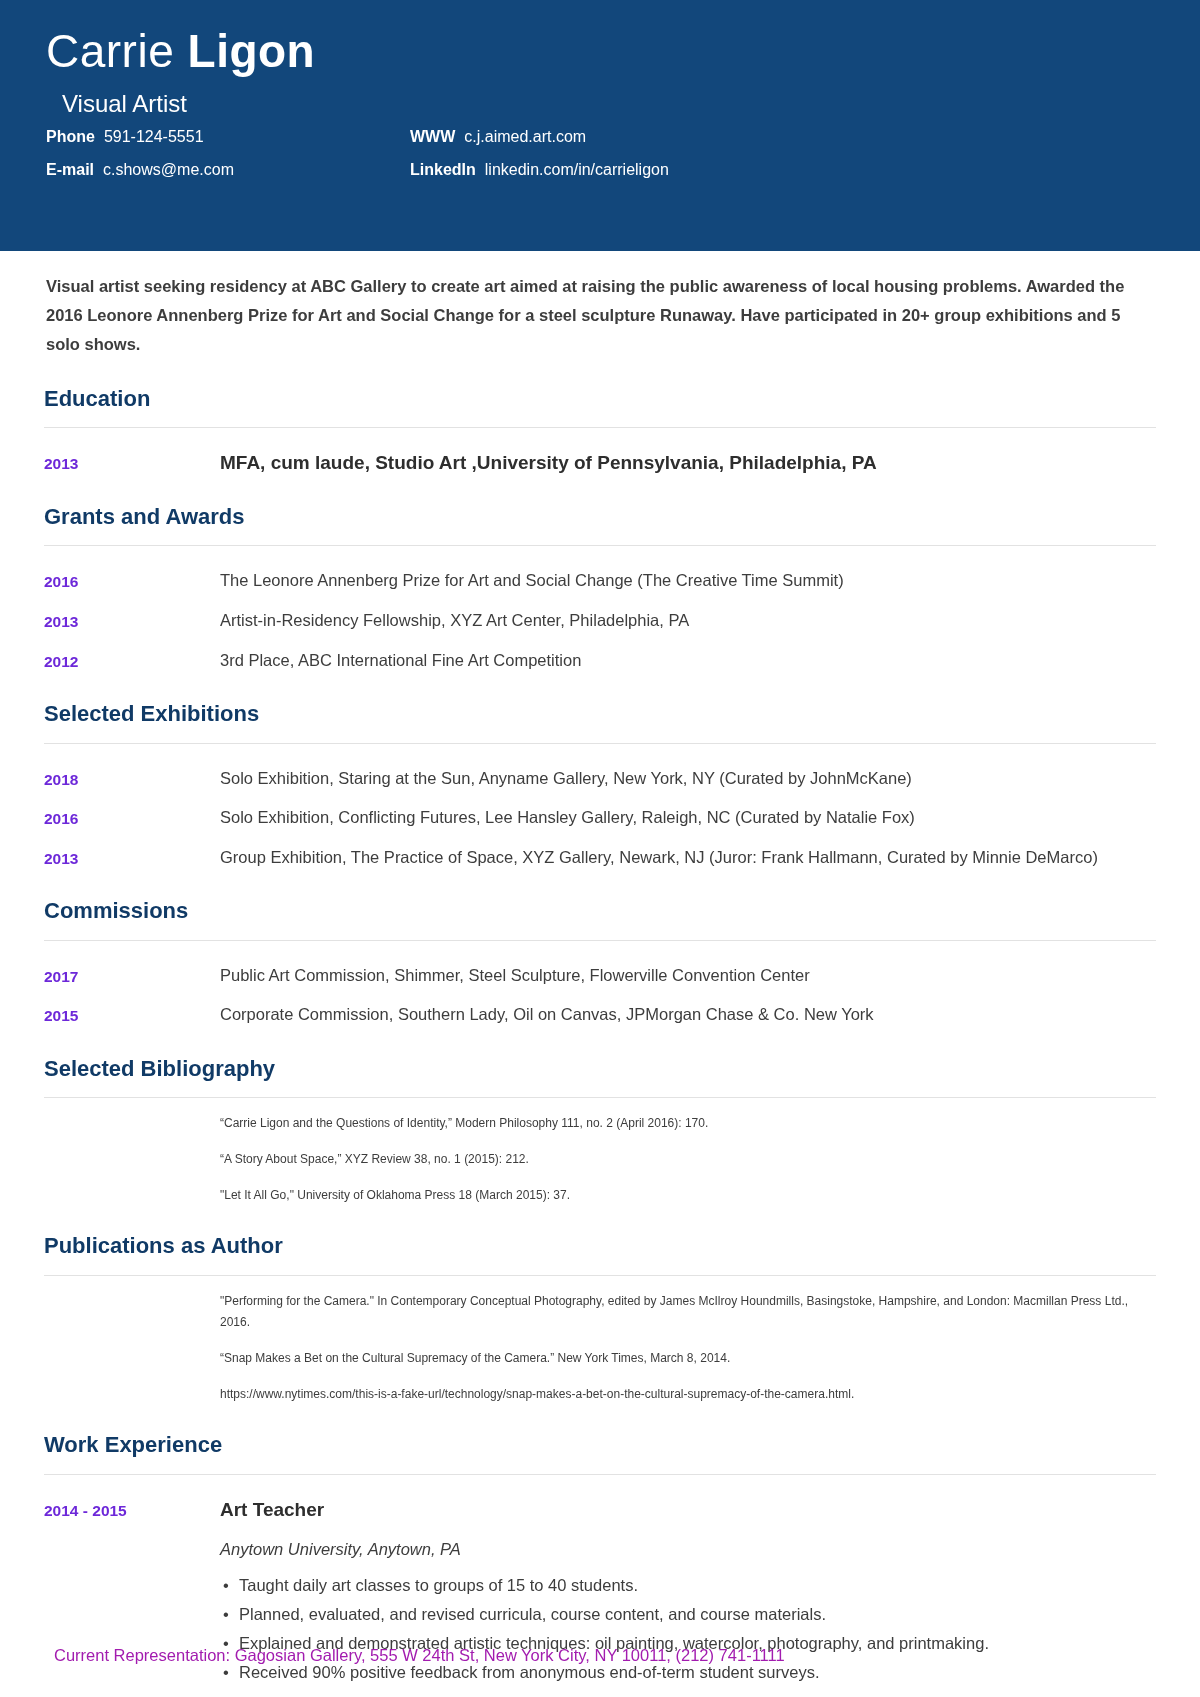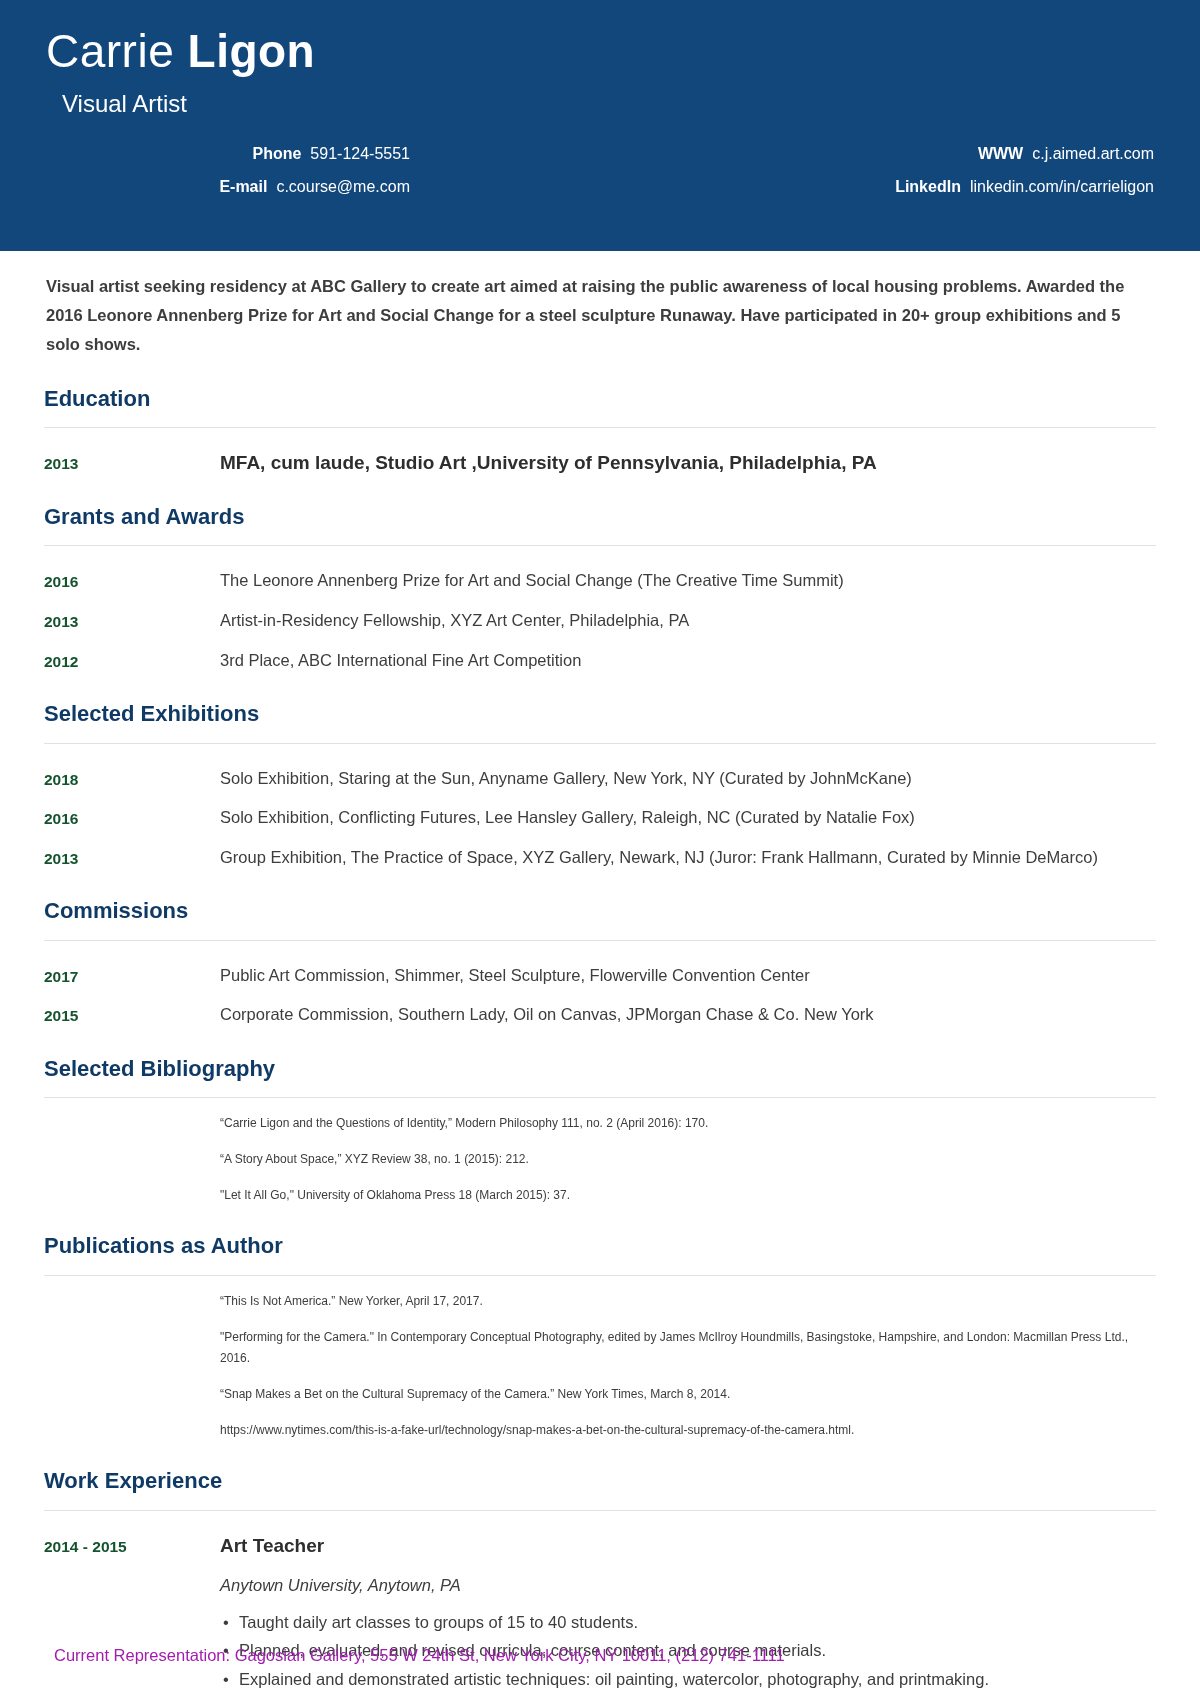--- a/index.html
+++ b/index.html
@@ -31,23 +31,22 @@
   .job-title {
     font-size: 24px;
     font-weight: 400;
     margin-top: 13px;
     margin-left: 16px;
   }
   .contact {
     display: grid;
     grid-template-columns: 364px auto;
     row-gap: 15px;
-    margin-top: 27px;
+    margin-top: 10px;
     font-size: 16px;
-    text-align: right;
   }
   .contact-label { font-weight: 700; margin-right: 9px; }
 
   
   main {
     padding: 0 44px;
     color: #3d3d3d;
   }
   .summary {
     margin: 21px 2px 0;
@@ -72,21 +71,21 @@
     display: grid;
     grid-template-columns: 176px 1fr;
     margin-top: 21px;
     font-size: 16.5px;
     line-height: 1.65;
   }
   .row + .row { margin-top: 12px; }
   .year {
     font-weight: 700;
     font-size: 15.5px;
-    color: #14532d;
+    color: #6d28d9;
     padding-top: 2px;
   }
   .row-text { }
   .edu-text, .work-title {
     font-size: 19px;
     font-weight: 700;
     color: #2e2e2e;
     line-height: 1.45;
   }
   .entry {
@@ -138,21 +137,21 @@
     <div class="job-title">Visual Artist</div>
 
     <div class="contact">
       <div>
         <span class="contact-label">Phone</span><span>591-124-5551</span>
       </div>
       <div>
         <span class="contact-label">WWW</span><span>c.j.aimed.art.com</span>
       </div>
       <div>
-        <span class="contact-label">E-mail</span><span>c.course@me.com</span>
+        <span class="contact-label">E-mail</span><span>c.shows@me.com</span>
       </div>
       <div>
         <span class="contact-label">LinkedIn</span><span>linkedin.com/in/carrieligon</span>
       </div>
     </div>
   </header>
 
   <main>
 
     <p class="summary">Visual artist seeking residency at ABC Gallery to create art aimed at raising the public awareness of local housing problems. Awarded the 2016 Leonore Annenberg Prize for Art and Social Change for a steel sculpture Runaway. Have participated in 20+ group exhibitions and 5 solo shows.</p>
@@ -217,21 +216,20 @@
       <h2 class="section-heading">Selected Bibliography</h2>
       <hr class="divider">
       <p class="entry">“Carrie Ligon and the Questions of Identity,” Modern Philosophy 111, no. 2 (April 2016): 170.</p>
       <p class="entry">“A Story About Space,” XYZ Review 38, no. 1 (2015): 212.</p>
       <p class="entry">"Let It All Go," University of Oklahoma Press 18 (March 2015): 37.</p>
     </section>
 
     <section class="section">
       <h2 class="section-heading">Publications as Author</h2>
       <hr class="divider">
-      <p class="entry">“This Is Not America.” New Yorker, April 17, 2017.</p>
       <p class="entry">"Performing for the Camera." In Contemporary Conceptual Photography, edited by James McIlroy Houndmills, Basingstoke, Hampshire, and London: Macmillan Press Ltd., 2016.</p>
       <p class="entry">“Snap Makes a Bet on the Cultural Supremacy of the Camera.” New York Times, March 8, 2014.</p>
       <p class="entry">https://www.nytimes.com/this-is-a-fake-url/technology/snap-makes-a-bet-on-the-cultural-supremacy-of-the-camera.html.</p>
     </section>
 
     <section class="section">
       <h2 class="section-heading">Work Experience</h2>
       <hr class="divider">
       <div class="row">
         <div class="year">2014 - 2015</div>

